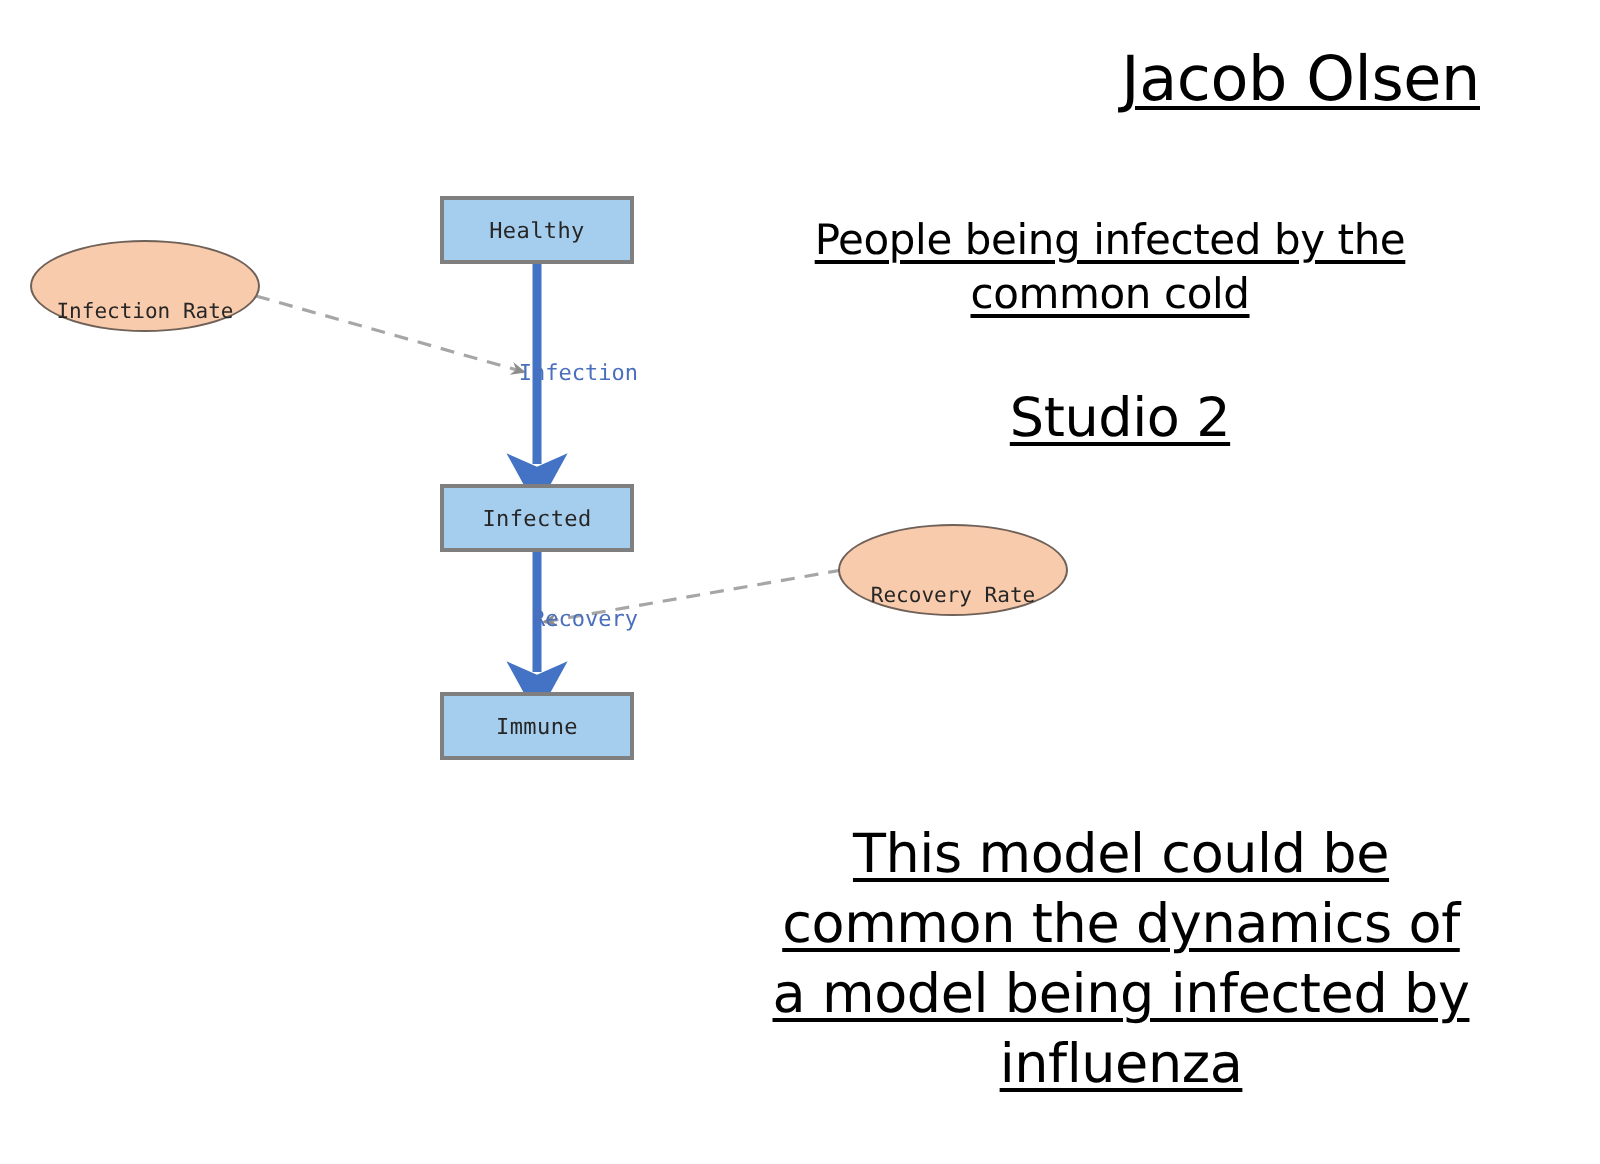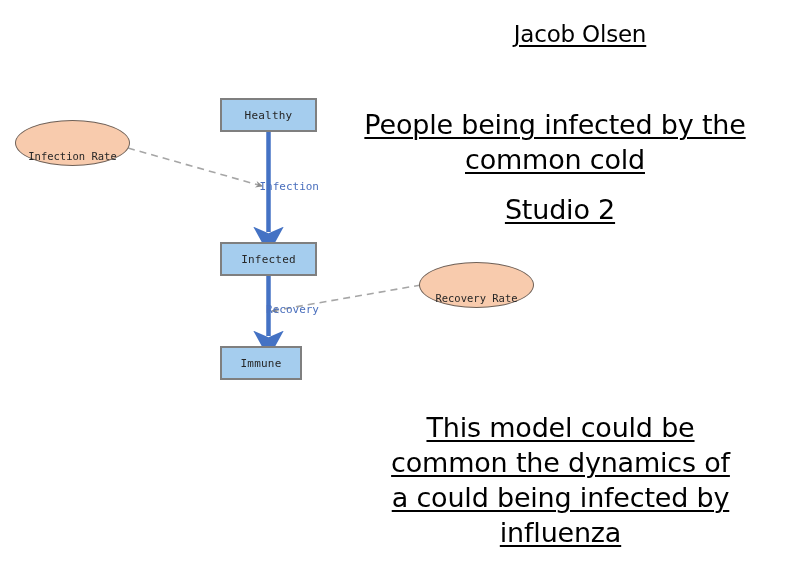--- a/index.html
+++ b/index.html
@@ -86,22 +86,22 @@
     text-align: center;
     line-height: 1.30;
     letter-spacing: -0.2px;
   }
   .hand-text span.ln {
     display: inline-block;
     text-decoration: underline;
     text-decoration-thickness: 2px;
     text-underline-offset: 3px;
   }
-  #author-text   { font-size: 23px; }
-  #subject-text  { font-size: 27px; }
+  #author-text   { font-size: 31px; text-align: right; }
+  #subject-text  { font-size: 21px; }
   #studio-text   { font-size: 27px; }
   #caption-text  { font-size: 27px; }
 </style>
 </head>
 <body>
 
 <div id="canvas">
 
   <svg id="diagram-svg" viewBox="0 0 800 582" xmlns="http://www.w3.org/2000/svg">
     <defs>
@@ -131,21 +131,21 @@
   </svg>
 
   <div class="stock-box" id="stock-infected" style="left:220px; top:242px; width:97px; height:34px;">
     <span class="stock-label">Infected</span>
   </div>
 
   <div class="stock-box" id="stock-healthy" style="left:220px; top:98px; width:97px; height:34px;">
     <span class="stock-label">Healthy</span>
   </div>
 
-  <div class="stock-box" id="stock-immune" style="left:220px; top:346px; width:82px; height:34px;">
+  <div class="stock-box" id="stock-immune" style="left:220px; top:346px; width:97px; height:34px;">
     <span class="stock-label">Immune</span>
   </div>
 
   <div class="rate-ellipse" id="converter-infection-rate" style="left:15px; top:120px; width:115px; height:46px;">
     <span class="rate-label">Infection Rate</span>
   </div>
 
   <div class="rate-ellipse" id="converter-recovery-rate" style="left:419px; top:262px; width:115px; height:46px;">
     <span class="rate-label">Recovery Rate</span>
   </div>
@@ -163,17 +163,17 @@
     <span class="ln">common cold</span>
   </div>
 
   <div class="hand-text" id="studio-text" style="left:400px; top:192px; width:320px;">
     <span class="ln">Studio 2</span>
   </div>
 
   <div class="hand-text" id="caption-text" style="left:373px; top:410px; width:375px;">
     <span class="ln">This model could be</span><br>
     <span class="ln">common the dynamics of</span><br>
-    <span class="ln">a could being infected by</span><br>
+    <span class="ln">a model being infected by</span><br>
     <span class="ln">influenza</span>
   </div>
 
 </div>
 
 </body></html>

